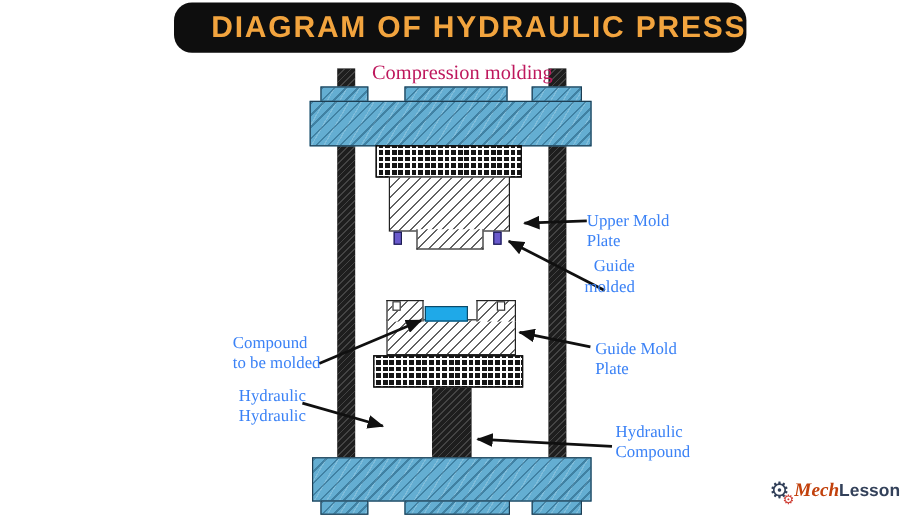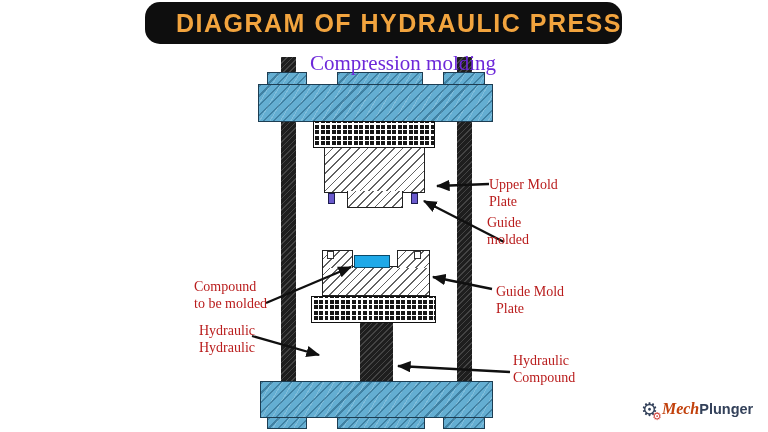--- a/index.html
+++ b/index.html
@@ -23,22 +23,22 @@
   .dots{background-color:#161616;
         background-image:repeating-linear-gradient(0deg,#fff 0 1.5px, transparent 1.5px 5.5px),
                          repeating-linear-gradient(90deg,#fff 0 1.5px, transparent 1.5px 5.5px);
         border:1.5px solid #111;box-sizing:border-box;}
   .hatch{background-color:#ffffff;
          background-image:repeating-linear-gradient(135deg, transparent 0 5px, rgba(45,45,45,.75) 5px 6.2px);
          border:1.5px solid #222;box-sizing:border-box;}
   .abs{position:absolute;}
 
   
-  .lbl{position:absolute;color:#b91c1c;font-size:14px;line-height:17px;z-index:6;}
-  .cap{position:absolute;color:#6d28d9;font-size:21px;z-index:6;white-space:nowrap;}
+  .lbl{position:absolute;color:#3b82f6;font-size:14px;line-height:17px;z-index:6;}
+  .cap{position:absolute;color:#be185d;font-size:17px;z-index:6;white-space:nowrap;}
 
   
   svg.arrows{position:absolute;left:0;top:0;z-index:5;pointer-events:none;}
   svg.arrows line{stroke:#101010;stroke-width:2.3;}
 
   
   .logo{position:absolute;left:641px;top:396px;height:26px;display:flex;align-items:center;z-index:7;}
   .logo .gear-big{color:#33415A;font-size:19px;line-height:19px;font-family:"DejaVu Sans",sans-serif;}
   .logo .gear-small{color:#CF3F36;font-size:11px;line-height:11px;font-family:"DejaVu Sans",sans-serif;
         position:relative;left:-6px;top:7px;margin-right:-6px;}
@@ -100,21 +100,21 @@
 
   <div class="cap" style="left:310px;top:51px;">
     <span>Compression molding</span>
   </div>
 
   <div class="lbl" style="left:489px;top:176px;">
     <span style="display:block">Upper Mold</span>
     <span style="display:block">Plate</span>
   </div>
 
-  <div class="lbl" style="left:487px;top:214px;">
+  <div class="lbl" style="left:487px;top:214px;text-align:right;">
     <span style="display:block">Guide</span>
     <span style="display:block">molded</span>
   </div>
 
   <div class="lbl" style="left:194px;top:278px;">
     <span style="display:block">Compound</span>
     <span style="display:block">to be molded</span>
   </div>
 
   <div class="lbl" style="left:199px;top:322px;">
@@ -129,16 +129,16 @@
 
   <div class="lbl" style="left:513px;top:352px;">
     <span style="display:block">Hydraulic</span>
     <span style="display:block">Compound</span>
   </div>
 
   <div class="logo">
     <span class="gear-big">⚙</span>
       <span class="gear-small">⚙</span>
       <span class="mech">Mech</span>
-      <span class="lesson">Plunger</span>
+      <span class="lesson">Lesson</span>
   </div>
 
 </div>
 
 </body></html>

